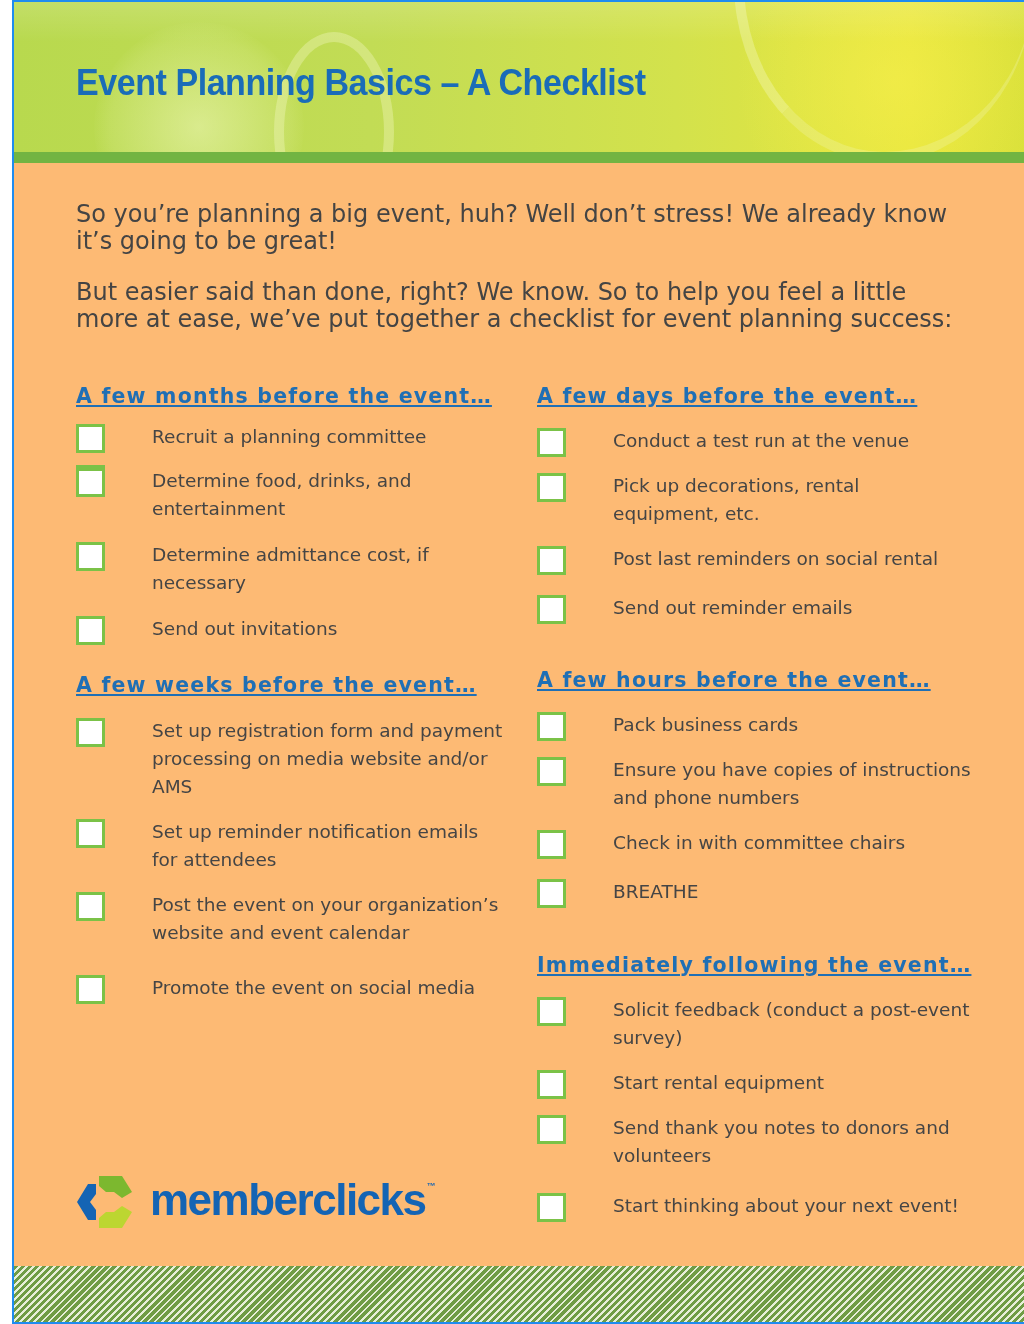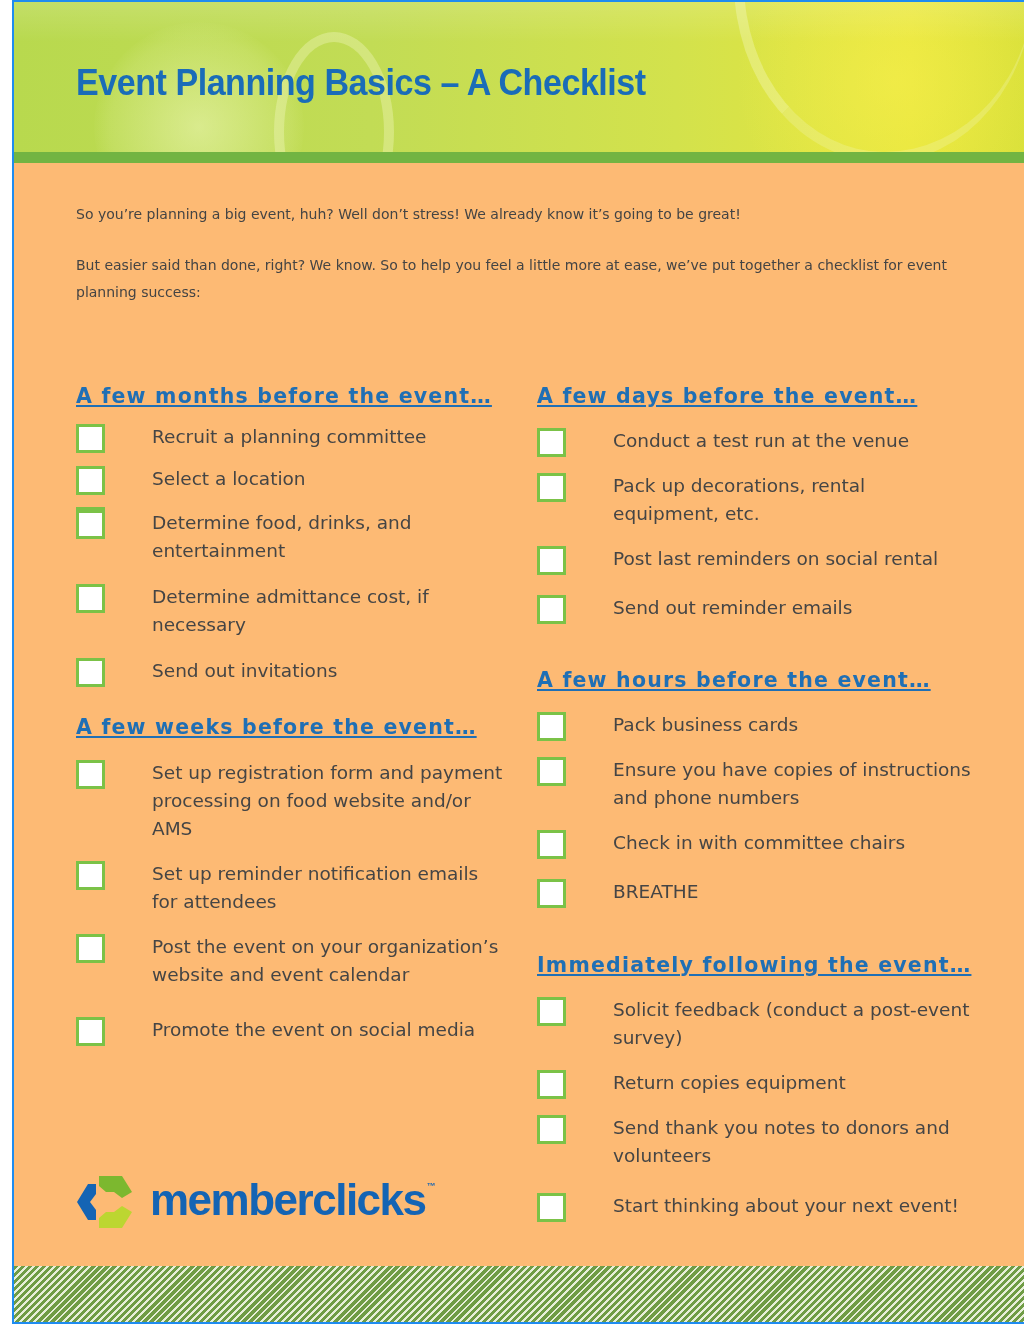--- a/index.html
+++ b/index.html
@@ -18,21 +18,21 @@
     background: radial-gradient(circle, rgba(250,240,80,0.5) 0%, rgba(250,240,80,0.0) 70%); }
   .header .arc { position: absolute; left: 720px; top: -200px; width: 300px; height: 360px; border-radius: 50%;
     border-left: 10px solid rgba(245,250,200,0.35); border-bottom: 10px solid rgba(245,250,200,0.25); border-top: none; border-right: none; }
   .header .topglow { position: absolute; left: 0; top: 0; width: 100%; height: 40px;
     background: linear-gradient(180deg, rgba(255,255,255,0.15), rgba(255,255,255,0)); }
   .title { position: absolute; left: 62px; top: 60px; font-family: "Liberation Sans", sans-serif; font-size: 37px;
     color: #1a6cb8; letter-spacing: -0.5px; transform: scaleX(0.92); transform-origin: left center; white-space: nowrap; }
   .header-stripe { position: absolute; left: 0; top: 150px; width: 100%; height: 11px; background: #72b442; }
 
   
-  .intro { position: absolute; left: 62px; top: 199px; width: 900px; font-size: 14px; line-height: 27px; color: #444; }
+  .intro { position: absolute; left: 62px; top: 199px; width: 900px; font-size: 24px; line-height: 27px; color: #444; }
   .intro p { margin-bottom: 24px; }
 
   
   .col { position: absolute; top: 378px; }
   .col-left { left: 62px; width: 440px; }
   .col-right { left: 523px; width: 450px; }
   .section-heading { font-size: 20.5px; font-weight: bold; color: #1f6fb5; letter-spacing: 1.2px; height: 32px; line-height: 32px; white-space: nowrap; text-decoration: underline; }
   .item { position: relative; padding-left: 76px; font-size: 18.5px; line-height: 28px; color: #454545; }
   .cb { position: absolute; left: 0; top: 1px; width: 29px; height: 29px; border: 3px solid #7bc247; background: #fff; cursor: pointer; }
   .item-text { display: block; }
@@ -67,24 +67,20 @@
     <p>But easier said than done, right? We know. So to help you feel a little more at ease, we’ve put together a checklist for event planning success:</p>
   </div>
 
   <div class="col col-left">
     <h2 class="section-heading">A few months before the event…</h2>
     <div>
       <div class="item" style="margin-top:11px">
         <span class="cb"></span>
         <span class="item-text">Recruit a planning committee</span>
       </div>
-      <div class="item" style="margin-top:14px">
-        <span class="cb"></span>
-        <span class="item-text">Select a location</span>
-      </div>
       <div class="item" style="margin-top:13px">
         <span class="cb"></span>
       </div>
       <div class="item" style="margin-top:16px; width:350px">
         <span class="cb"></span>
         <span class="item-text">Determine food, drinks, and entertainment</span>
       </div>
       <div class="item" style="margin-top:18px; width:360px">
         <span class="cb"></span>
         <span class="item-text">Determine admittance cost, if necessary</span>
@@ -92,21 +88,21 @@
       <div class="item" style="margin-top:18px">
         <span class="cb"></span>
         <span class="item-text">Send out invitations</span>
       </div>
     </div>
 
     <h2 class="section-heading" style="margin-top:26px">A few weeks before the event…</h2>
     <div>
       <div class="item" style="margin-top:16px; width:440px">
         <span class="cb"></span>
-        <span class="item-text">Set up registration form and payment processing on food website and/or AMS</span>
+        <span class="item-text">Set up registration form and payment processing on media website and/or AMS</span>
       </div>
       <div class="item" style="margin-top:17px; width:425px">
         <span class="cb"></span>
         <span class="item-text">Set up reminder notification emails for attendees</span>
       </div>
       <div class="item" style="margin-top:17px; width:440px">
         <span class="cb"></span>
         <span class="item-text">Post the event on your organization’s website and event calendar</span>
       </div>
       <div class="item" style="margin-top:27px">
@@ -118,21 +114,21 @@
 
   <div class="col col-right">
     <h2 class="section-heading">A few days before the event…</h2>
     <div>
       <div class="item" style="margin-top:15px">
         <span class="cb"></span>
         <span class="item-text">Conduct a test run at the venue</span>
       </div>
       <div class="item" style="margin-top:17px; width:330px">
         <span class="cb"></span>
-        <span class="item-text">Pack up decorations, rental equipment, etc.</span>
+        <span class="item-text">Pick up decorations, rental equipment, etc.</span>
       </div>
       <div class="item" style="margin-top:17px">
         <span class="cb"></span>
         <span class="item-text">Post last reminders on social rental</span>
       </div>
       <div class="item" style="margin-top:21px">
         <span class="cb"></span>
         <span class="item-text">Send out reminder emails</span>
       </div>
     </div>
@@ -158,21 +154,21 @@
     </div>
 
     <h2 class="section-heading" style="margin-top:43px">Immediately following the event…</h2>
     <div>
       <div class="item" style="margin-top:15px; width:450px">
         <span class="cb"></span>
         <span class="item-text">Solicit feedback (conduct a post-event survey)</span>
       </div>
       <div class="item" style="margin-top:17px">
         <span class="cb"></span>
-        <span class="item-text">Return copies equipment</span>
+        <span class="item-text">Start rental equipment</span>
       </div>
       <div class="item" style="margin-top:17px; width:430px">
         <span class="cb"></span>
         <span class="item-text">Send thank you notes to donors and volunteers</span>
       </div>
       <div class="item" style="margin-top:22px">
         <span class="cb"></span>
         <span class="item-text">Start thinking about your next event!</span>
       </div>
     </div>

